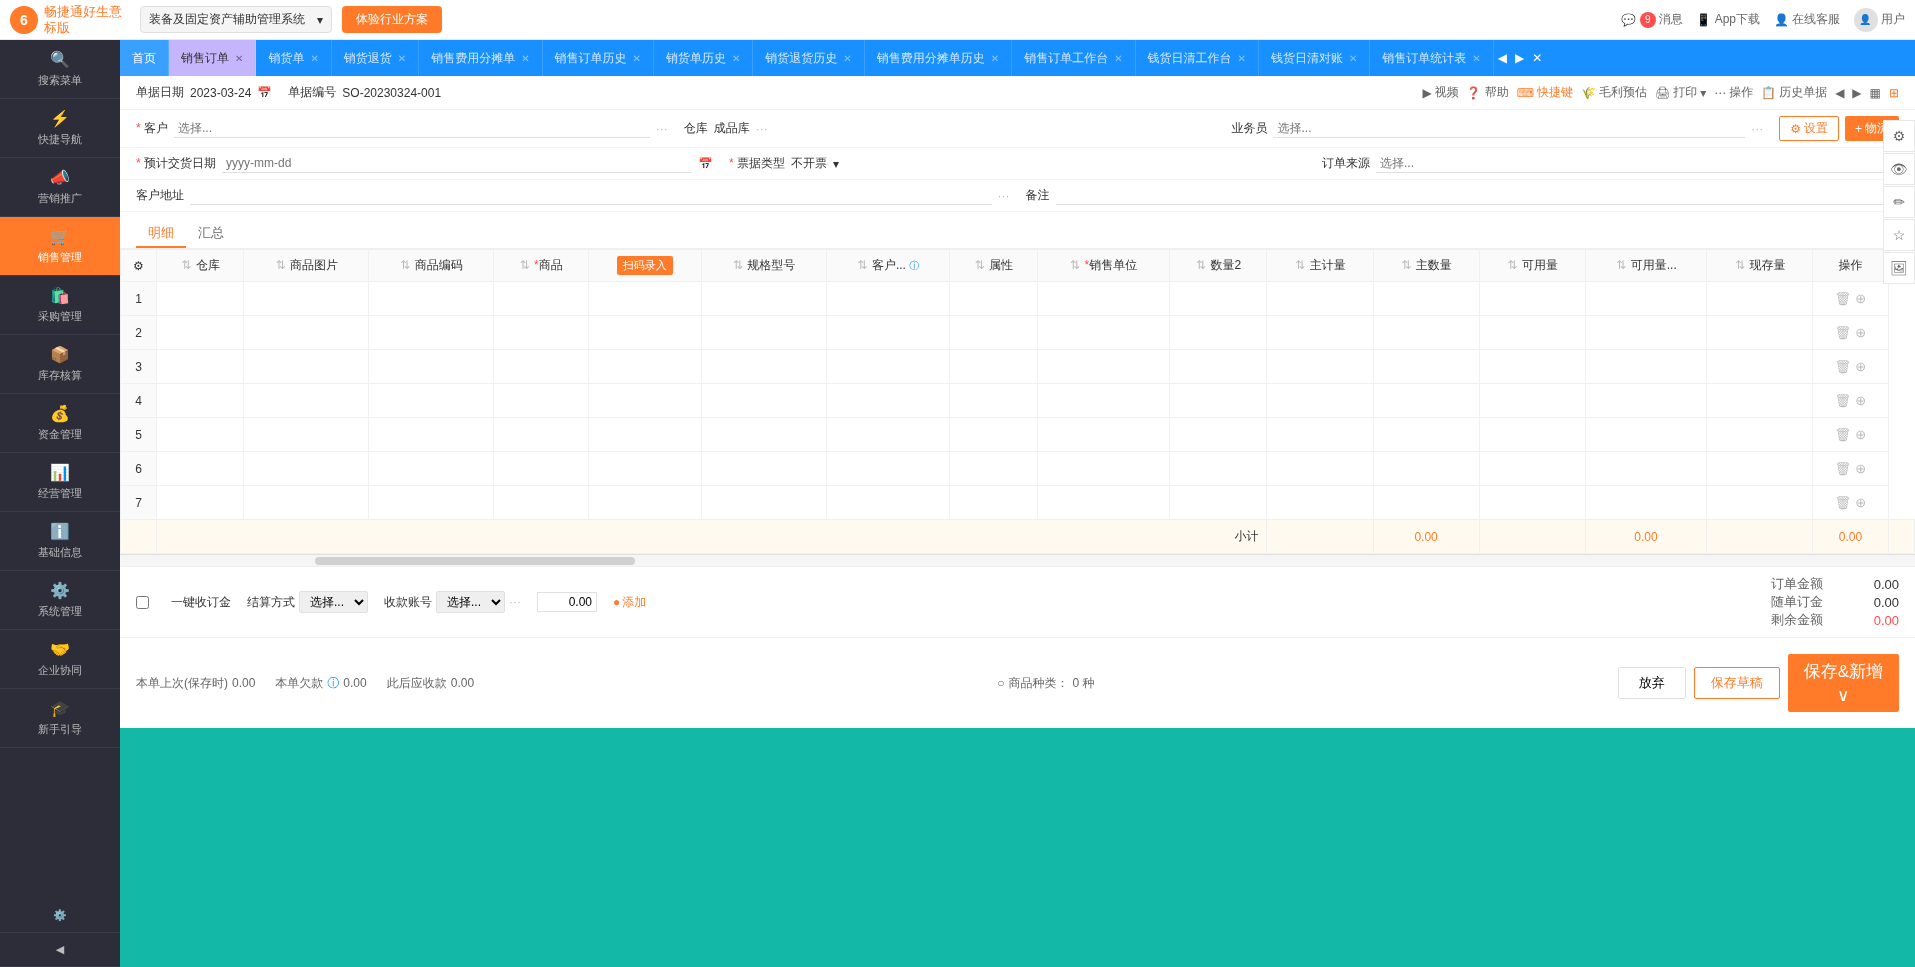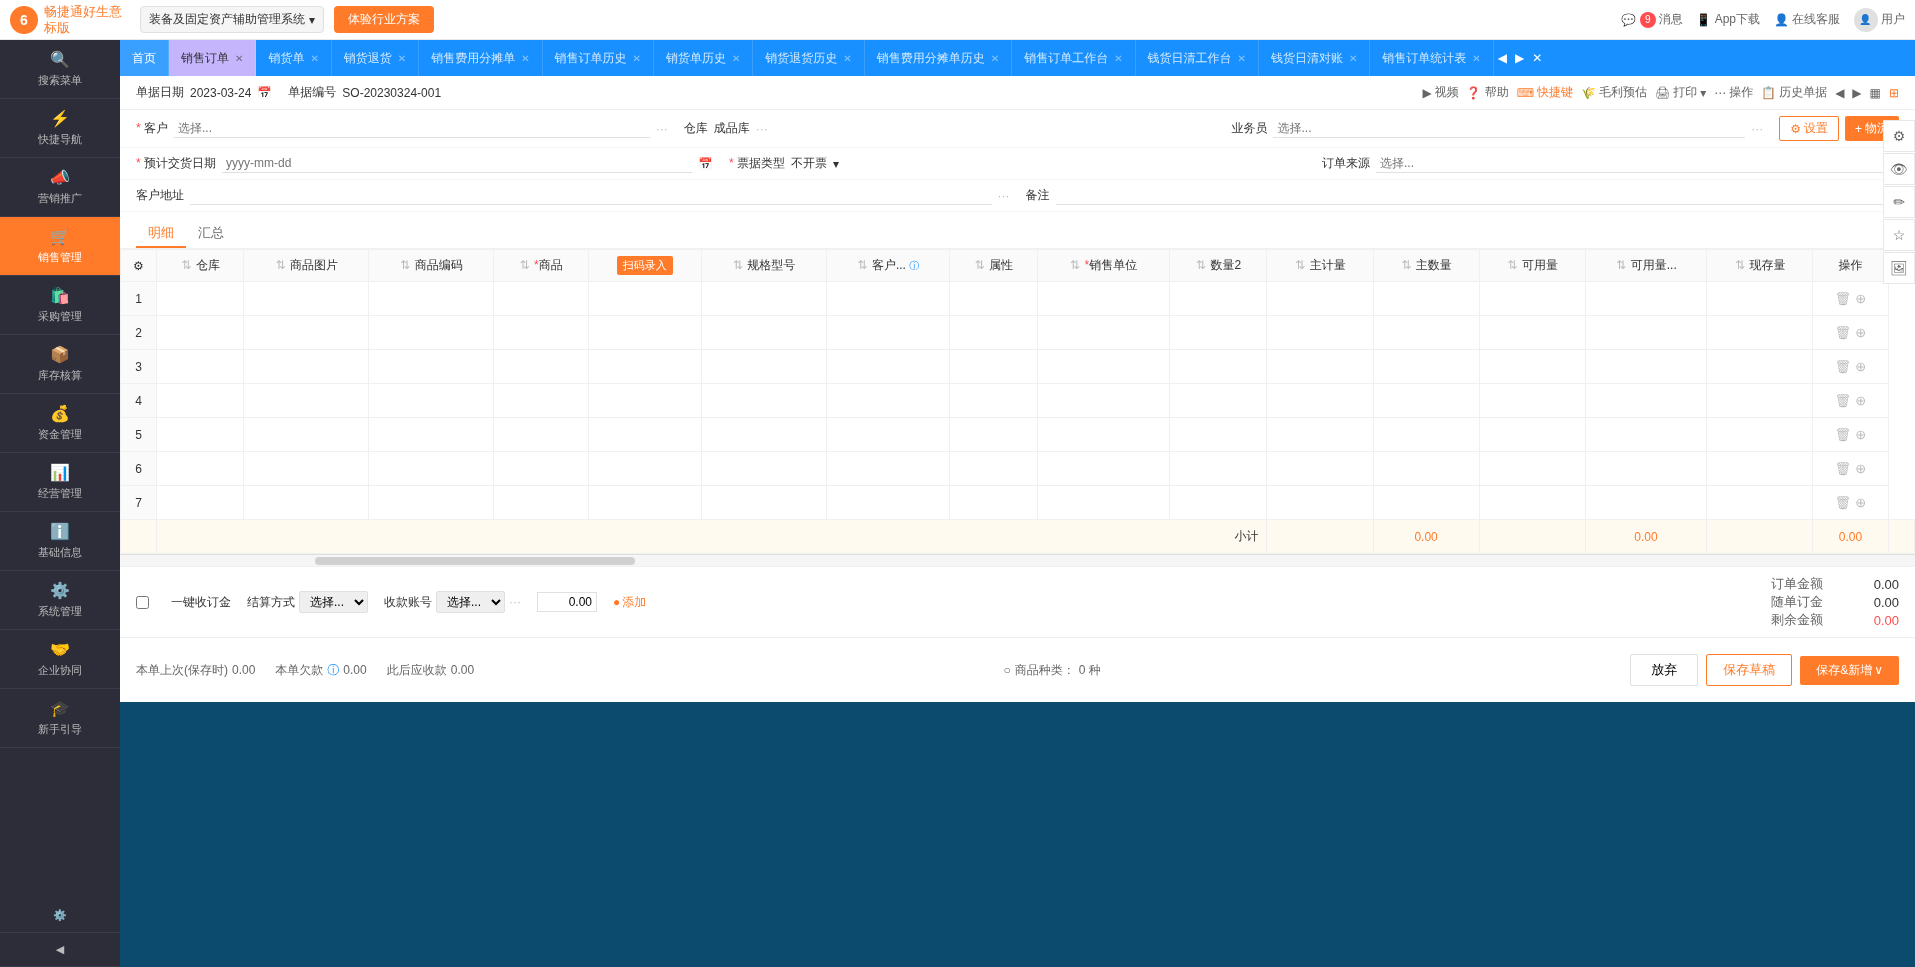--- a/index.html
+++ b/index.html
@@ -23,21 +23,21 @@
     }
     .logo-icon {
       width: 28px; height: 28px;
       background: #ff7b29;
       border-radius: 50%;
       display: flex; align-items: center; justify-content: center;
       color: white; font-size: 14px; font-weight: bold;
     }
     .logo-text { font-size: 13px; color: #ff7b29; line-height: 1.2; }
     .system-selector {
-      display: flex; align-items: center; gap: 4px;
+      display: flex; align-items: center; gap: 12px;
       background: #f5f5f5; padding: 4px 8px; border-radius: 4px;
       font-size: 12px; cursor: pointer; border: 1px solid #e0e0e0;
     }
     .industry-btn {
       background: #ff7b29; color: white;
       padding: 5px 14px; border-radius: 4px;
       border: none; cursor: pointer; font-size: 12px;
     }
     .header-right {
       margin-left: auto;
@@ -82,21 +82,21 @@
       white-space: nowrap; cursor: pointer; color: rgba(255,255,255,0.8);
       font-size: 12px; border-right: 1px solid rgba(255,255,255,0.15);
       flex-shrink: 0;
     }
     .tab-item.active { background: #c4b5fd; color: #333; }
     .tab-item.home { background: rgba(255,255,255,0.15); color: white; }
     .tab-close { opacity: 0.6; font-size: 10px; margin-left: 2px; }
     .tab-nav { display: flex; align-items: center; background: #1890ff; padding: 0 4px; color: white; cursor: pointer; }
 
     
-    .main-content { flex: 1; overflow: auto; background: #0c4a6e; display: flex; flex-direction: column; }
+    .main-content { flex: 1; overflow: auto; background: #14b8a6; display: flex; flex-direction: column; }
 
     
     .form-area { background: white; margin: 0; padding: 0; }
     
     .form-header {
       display: flex; align-items: center; gap: 16px;
       padding: 8px 16px; border-bottom: 1px solid #f0f0f0;
       background: white;
     }
     .form-header-item { display: flex; align-items: center; gap: 6px; font-size: 12px; }
@@ -181,21 +181,21 @@
     .footer-actions {
       background: white; border-top: 1px solid #f0f0f0;
       padding: 16px 16px; display: flex; align-items: center; justify-content: space-between;
     }
     .footer-info { display: flex; gap: 20px; font-size: 12px; color: #666; }
     .footer-info-item { display: flex; align-items: center; gap: 4px; }
     .footer-btns { display: flex; gap: 8px; align-items: center; }
     .goods-count { display: flex; align-items: center; gap: 4px; color: #666; font-size: 12px; }
     .btn-discard { padding: 6px 20px; border: 1px solid #e0e0e0; background: white; cursor: pointer; border-radius: 2px; font-size: 13px; }
     .btn-save-draft { padding: 6px 16px; border: 1px solid #ff7b29; color: #ff7b29; background: white; cursor: pointer; border-radius: 2px; font-size: 13px; }
-    .btn-save-new { padding: 6px 16px; background: #ff7b29; color: white; border: none; cursor: pointer; border-radius: 2px; font-size: 12px; display: flex; align-items: center; gap: 2px; }
+    .btn-save-new { padding: 6px 16px; background: #ff7b29; color: white; border: none; cursor: pointer; border-radius: 2px; font-size: 17px; display: flex; align-items: center; gap: 2px; flex-direction: column; }
 
     
     .right-icons {
       position: fixed; right: 0; top: 120px;
       display: flex; flex-direction: column; gap: 1px;
       z-index: 100;
     }
     .right-icon-btn {
       width: 32px; height: 32px; background: white;
       border: 1px solid #e8e8e8; display: flex; align-items: center;

